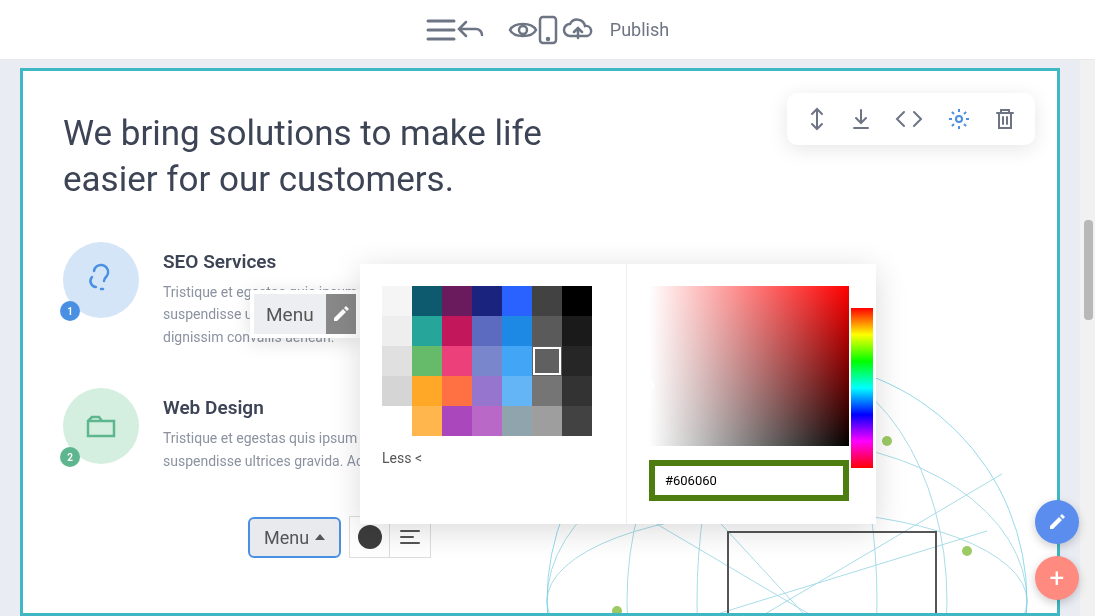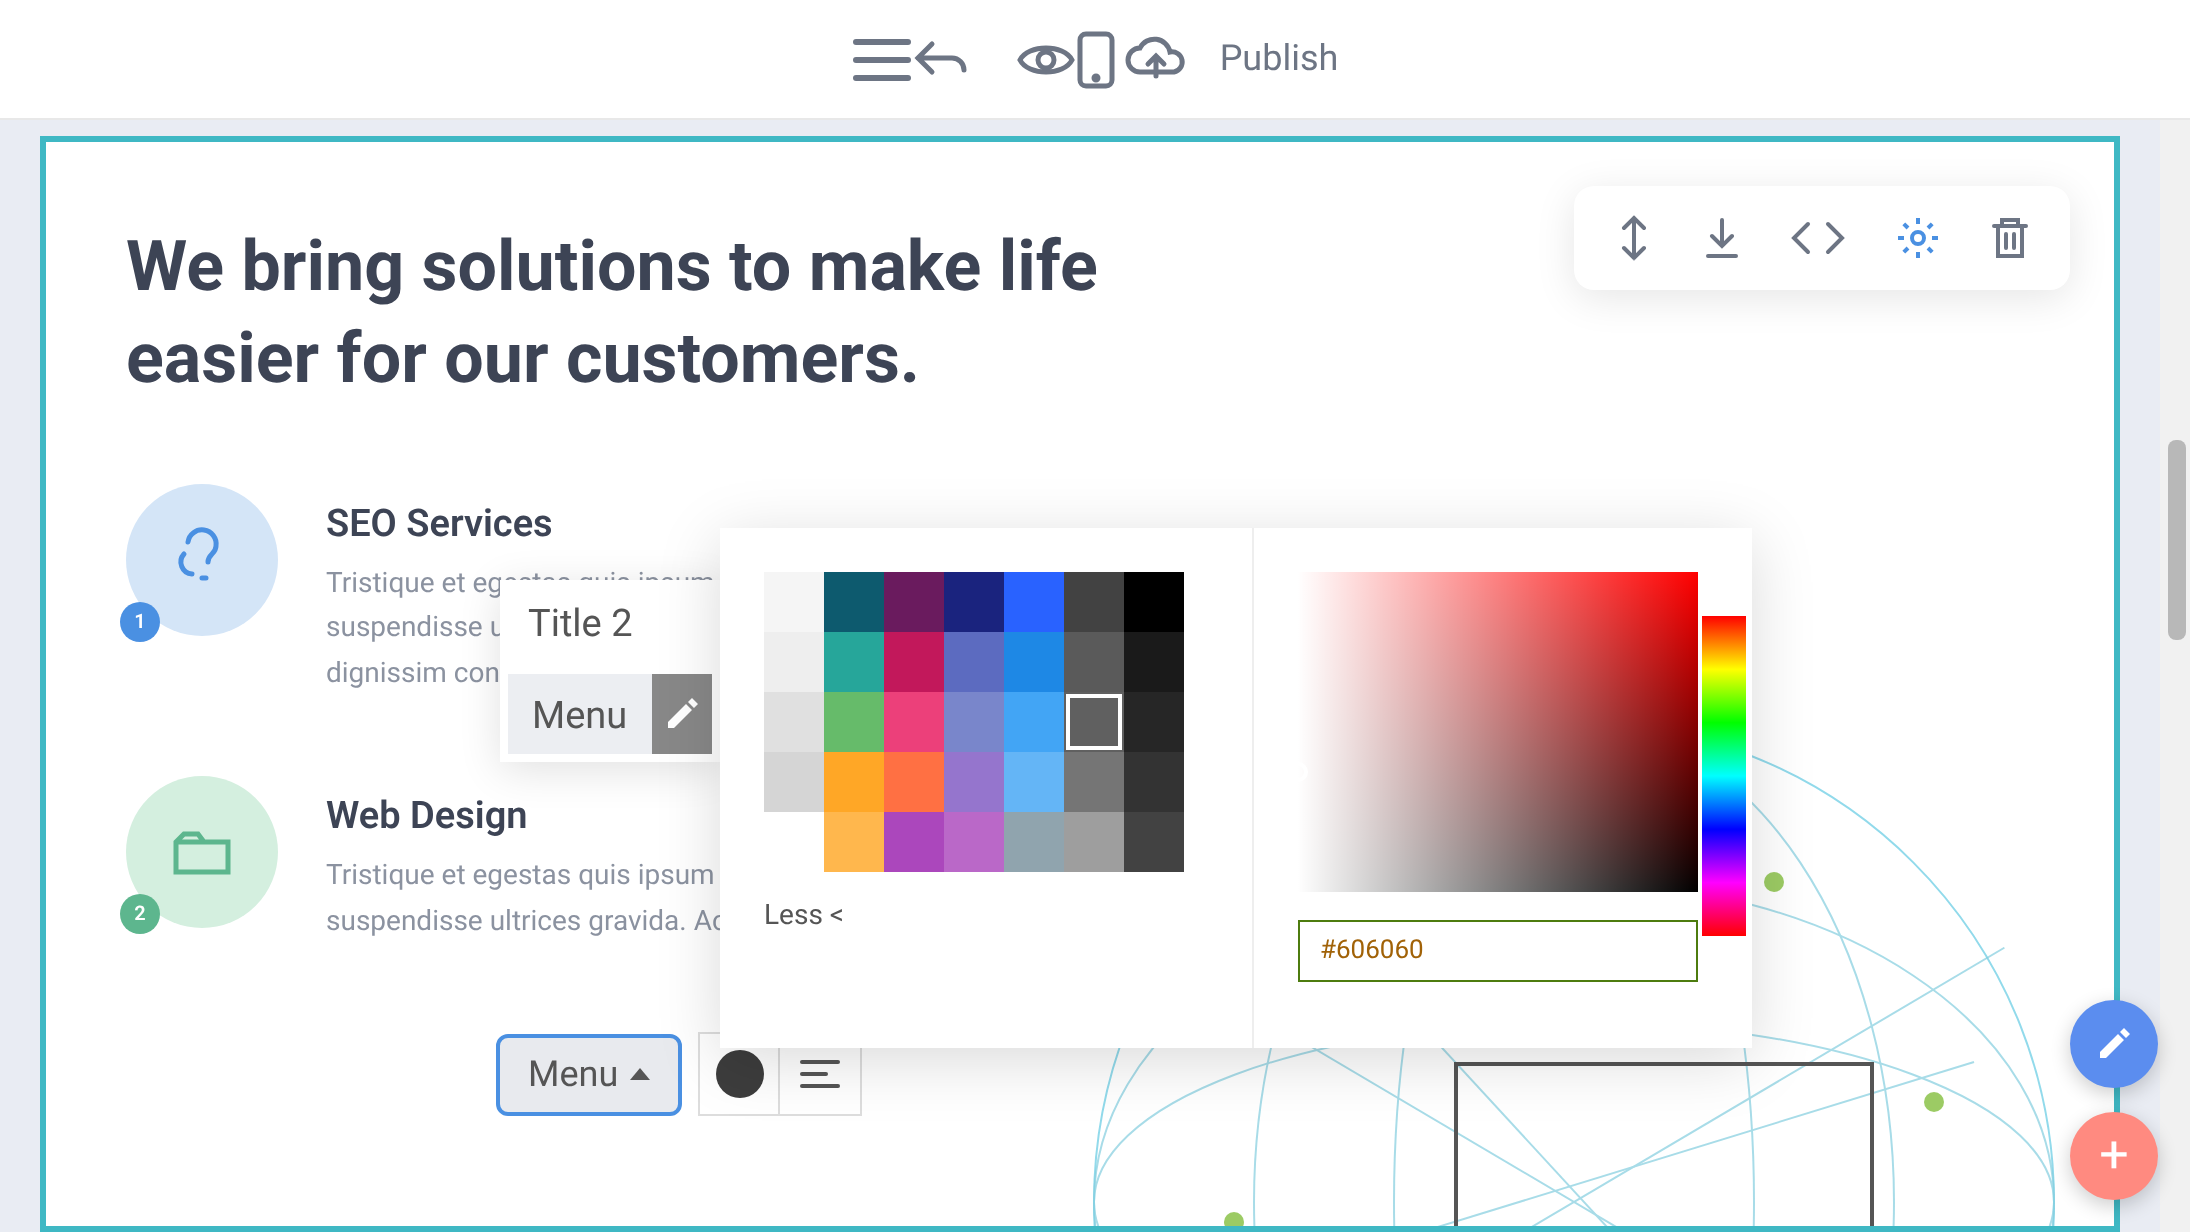--- a/index.html
+++ b/index.html
@@ -5,21 +5,21 @@
 *{margin:0;padding:0;box-sizing:border-box;font-family:-apple-system,BlinkMacSystemFont,"Segoe UI",Roboto,sans-serif}
 body{background:#f5f6fa;overflow:hidden;width:1095px;height:616px;position:relative}
 .topbar{height:60px;background:#fff;border-bottom:1px solid #e8e8e8;display:flex;align-items:center;padding:0 28px;justify-content:center}
 .tb-left,.tb-center,.tb-right{display:flex;align-items:center;gap:24px}
 .tb-center{position:absolute;left:50%;transform:translateX(-50%)}
 .tb-icon{color:#6d7584;cursor:pointer;display:flex;align-items:center;justify-content:center}
 .publish{color:#6d7584;font-size:18px;margin-left:-8px}
 .canvas-wrap{position:absolute;top:60px;left:0;right:15px;bottom:0;background:#e9ecf3;padding:8px 0 0 0}
 .canvas{background:#fff;border:3px solid #3fb8c4;margin:0 20px;height:100%;padding:40px 0 0 40px;position:relative;overflow:hidden}
 .section-label{color:#adb5bd;font-size:13px;font-weight:600;letter-spacing:0.5px;margin-bottom:18px}
-.headline{color:#3d4455;font-size:35px;font-weight:700;line-height:1.3;max-width:520px;margin-bottom:40px}
+.headline{color:#3d4455;font-size:35px;font-weight:400;line-height:1.3;max-width:520px;margin-bottom:40px}
 .feat{display:flex;gap:24px;margin-bottom:40px}
 .feat-icon{width:76px;height:76px;border-radius:50%;display:flex;align-items:center;justify-content:center;position:relative;flex-shrink:0}
 .fi-blue{background:#d4e5f7}
 .fi-green{background:#d4efdf}
 .badge{position:absolute;bottom:-3px;left:-3px;width:20px;height:20px;border-radius:50%;display:flex;align-items:center;justify-content:center;color:#fff;font-size:10px;font-weight:600}
 .bg-blue{background:#4a90e2}
 .bg-green{background:#5db68e}
 .feat-body{padding-top:8px}
 .feat-title{color:#3d4455;font-size:19px;font-weight:600;margin-bottom:8px}
 .feat-text{color:#8b92a0;font-size:14px;line-height:1.6;max-width:260px}
@@ -42,21 +42,21 @@
 .cp-left{width:267px;padding:22px;border-right:1px solid #eee}
 .cp-right{flex:1;padding:22px}
 .swatch-grid{display:grid;grid-template-columns:repeat(7,30px);grid-auto-rows:30px;gap:0}
 .sw{width:30px;height:30px;cursor:pointer}
 .sw-sel{outline:2px solid #fff;outline-offset:-3px}
 .less-link{text-align:left;color:#555;font-size:14px;margin-top:14px;cursor:pointer}
 .gradient-box{width:200px;height:160px;position:relative;background:linear-gradient(to right,#fff,rgba(255,255,255,0)),linear-gradient(to top,#000,rgba(0,0,0,0)),linear-gradient(to right,#ff0000,#ff0000)}
 .grad-cursor{position:absolute;width:10px;height:10px;border:2px solid #fff;border-radius:50%;left:-5px;top:95px}
 .hue-bar{position:absolute;top:22px;left:202px;width:22px;height:160px;background:linear-gradient(to bottom,#ff0000,#ffff00,#00ff00,#00ffff,#0000ff,#ff00ff,#ff0000)}
 .cp-rel{position:relative}
-.hex-input{margin-top:14px;width:200px;padding:7px 10px;border:1px solid #4d7c0f;font-size:13px;color:#a16207}
+.hex-input{margin-top:14px;width:200px;padding:7px 10px;border:6px solid #4d7c0f;font-size:13px;color:#000000}
 .scrollbar{position:absolute;right:0;top:60px;width:15px;bottom:0;background:#f1f1f1}
 .scrollthumb{position:absolute;right:2px;top:160px;width:9px;height:100px;background:#b8b8b8;border-radius:4px}
 .fab{position:fixed;right:16px;width:44px;height:44px;border-radius:50%;display:flex;align-items:center;justify-content:center;box-shadow:0 3px 10px rgba(0,0,0,0.2);cursor:pointer;z-index:100}
 .fab-edit{bottom:72px;background:#5b8def;color:#fff}
 .fab-add{bottom:16px;background:#ff8a80;color:#fff;font-size:26px}
 .sphere{position:absolute;width:500px;height:500px;border-radius:50%;opacity:0.85}
 .hand{position:absolute;bottom:-70px;left:40px;width:260px;height:180px;background:radial-gradient(ellipse at 40% 30%,#e8b990,#c89570);border-radius:50% 50% 40% 40%;transform:rotate(-15deg)}
 </style>
 </head>
 <body>
@@ -184,21 +184,20 @@
             <circle cx="300" cy="450" r="5"></circle>
           </g>
       </svg>
       <div class="hero-frame"></div>
       <div class="hand"></div>
     </div>
   </div>
 </div>
 
 <div class="dropdown">
-  <div class="dd-item">Title 2</div>
   <div class="dd-menu-row">
     <div class="dd-menu-btn">Menu</div>
     <div class="dd-edit">
         <svg width="18" height="18" viewBox="0 0 18 18" fill="#fff">
           <path d="M2 13 L11 4 L14 7 L5 16 L2 16 Z M12 3 L14 1 L17 4 L15 6 Z"></path>
         </svg>
       </div>
   </div>
 </div>
 

